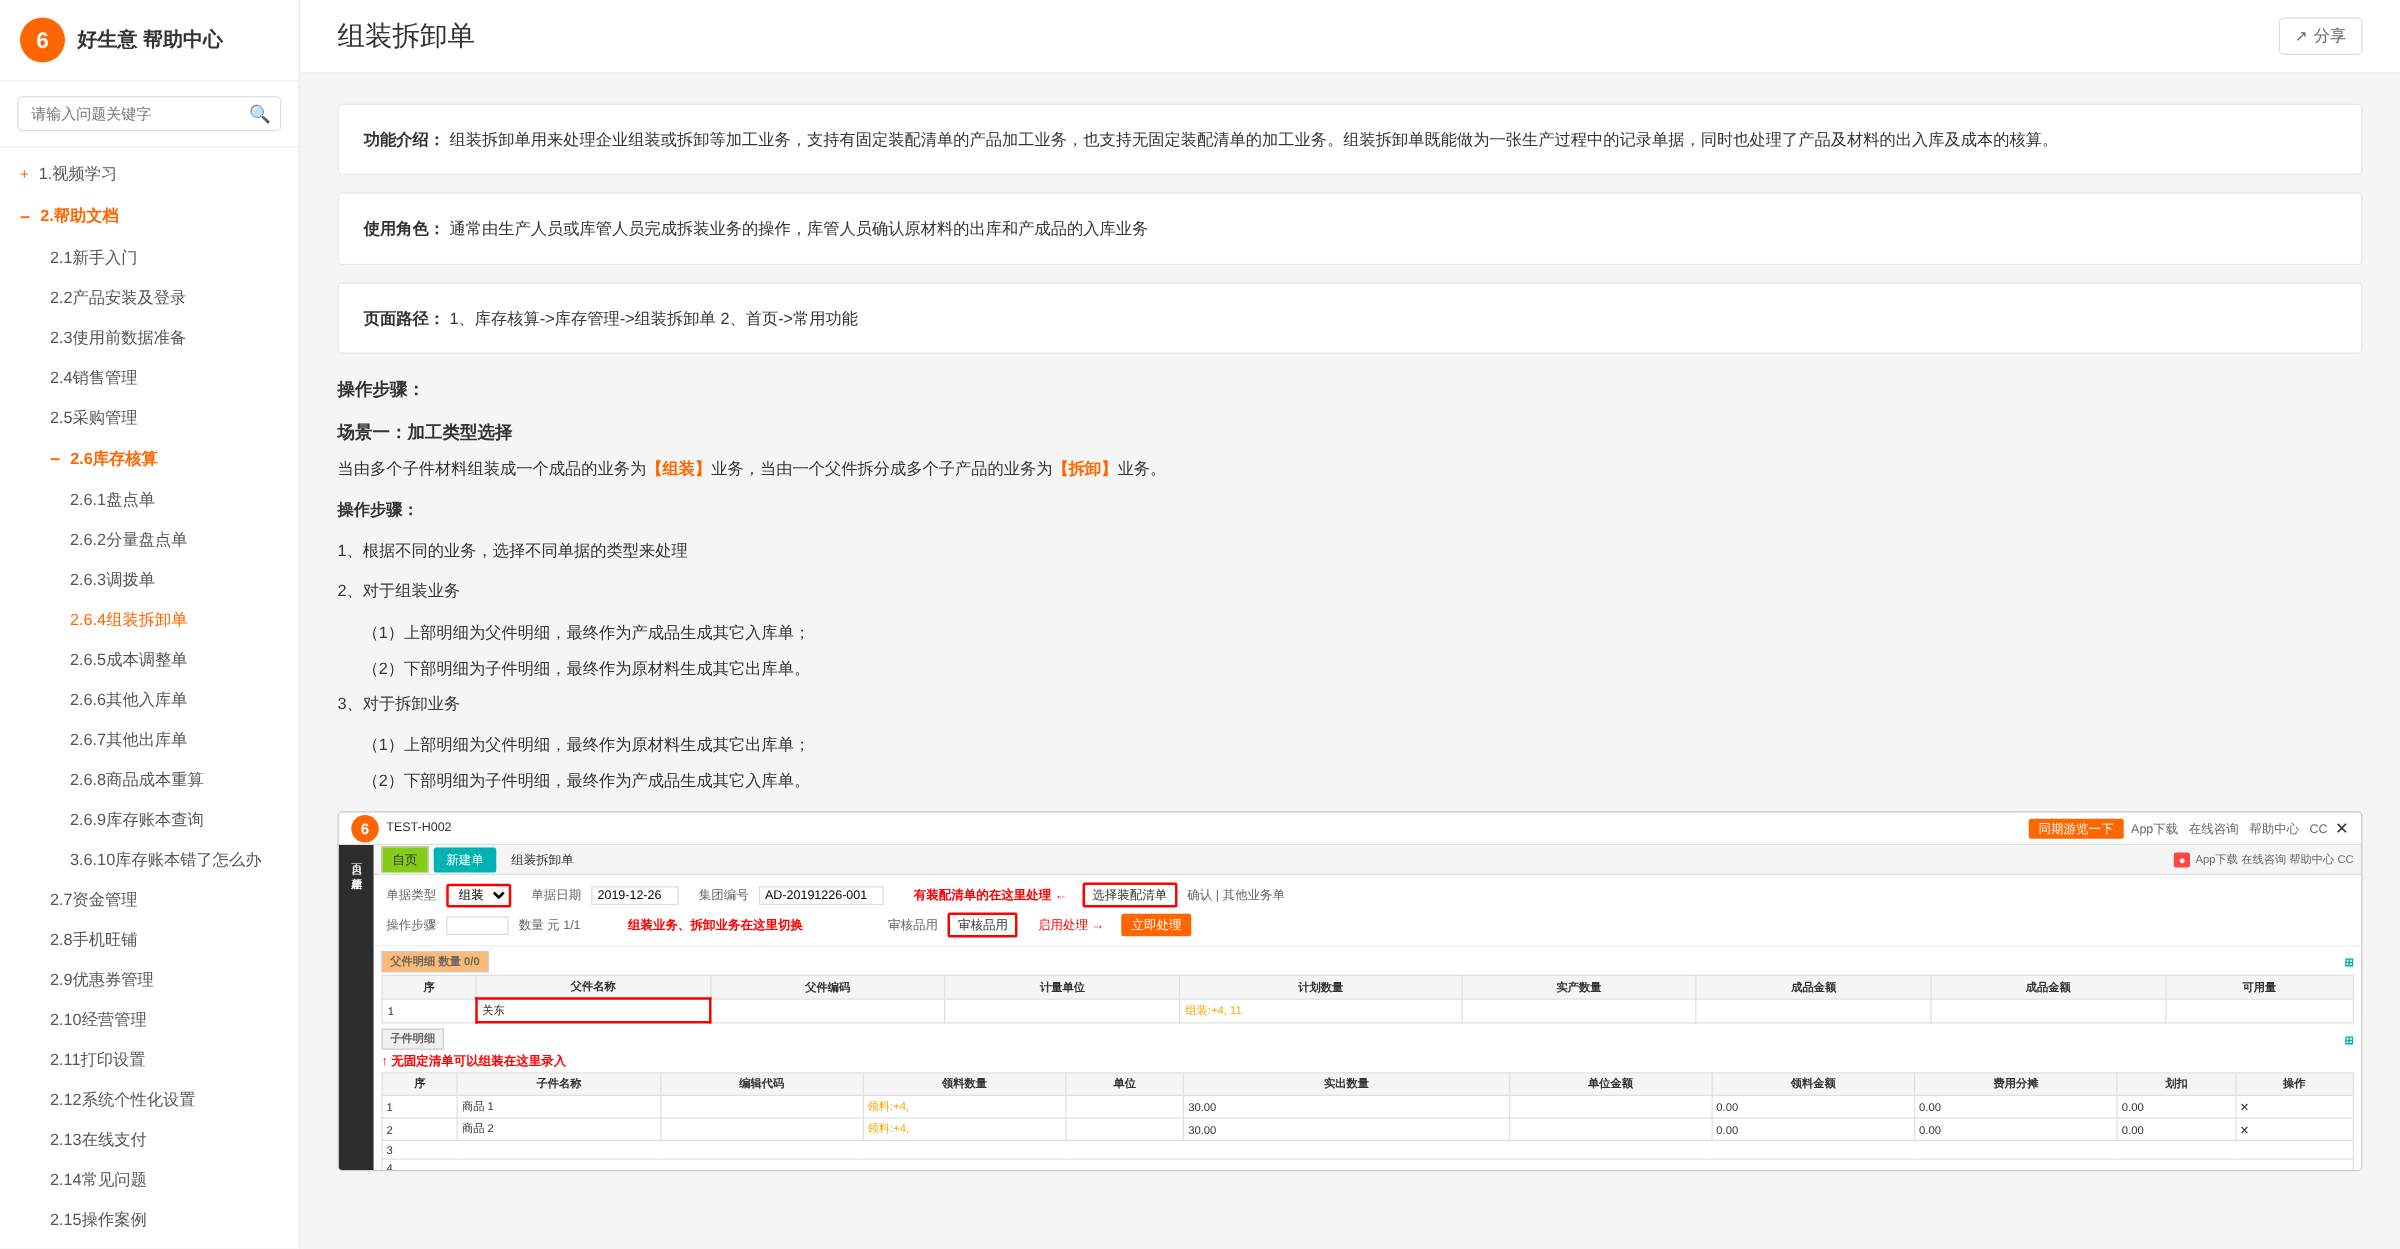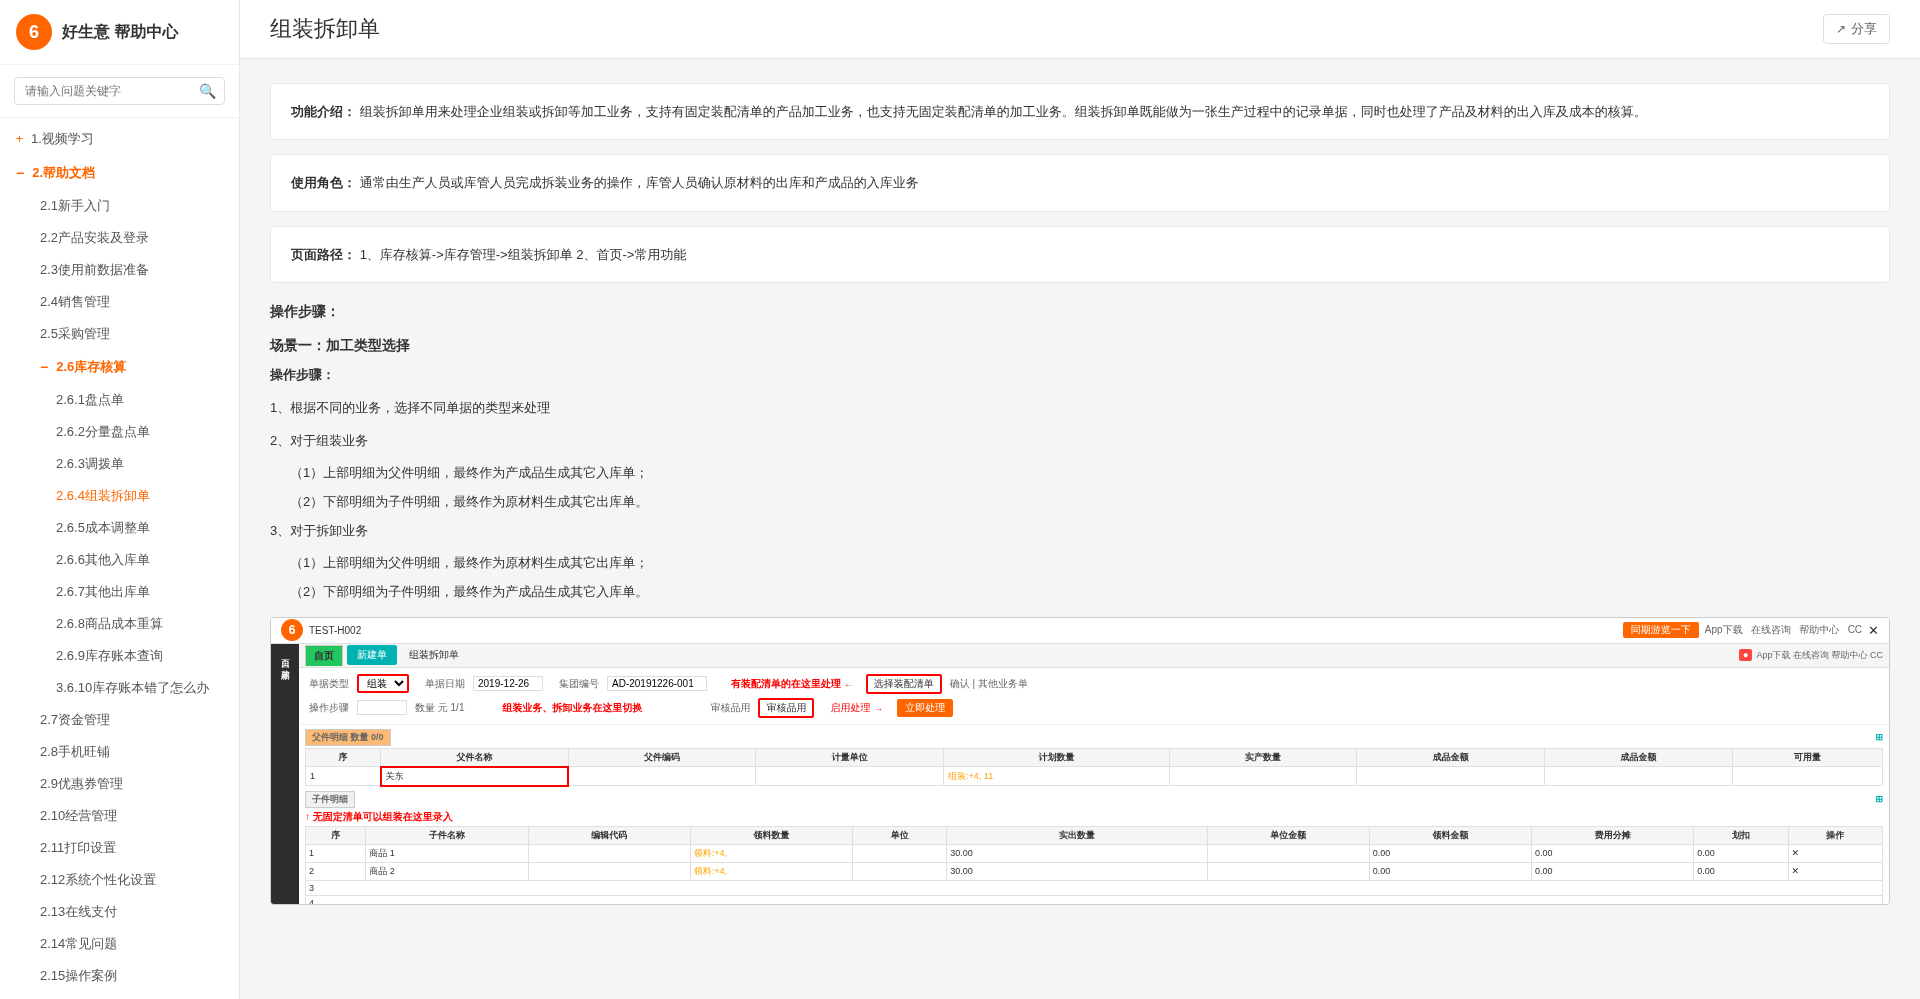--- a/index.html
+++ b/index.html
@@ -142,20 +142,23 @@
     </div>
 
     <div class="info-block path-block">
       <span style="font-weight:bold;">页面路径：</span>
       <span>1、库存核算-&gt;库存管理-&gt;组装拆卸单 2、首页-&gt;常用功能</span>
     </div>
 
     <div class="section-title">操作步骤：</div>
     <div class="scene-title">场景一：加工类型选择</div>
 
+    <div class="content-text">
+      当由多个子件材料组装成一个成品的业务为<span style="color:#f60;font-weight:bold;">【组装】</span>业务，当由一个父件拆分成多个子产品的业务为<span style="color:#f60;font-weight:bold;">【拆卸】</span>业务。
+    </div>
 
     <div class="content-text" style="font-weight:bold;">操作步骤：</div>
     <div class="content-text">1、根据不同的业务，选择不同单据的类型来处理</div>
     <div class="content-text">2、对于组装业务</div>
     <div class="list-item-p">
         <span class="indent">（1）上部明细为父件明细，最终作为产成品生成其它入库单；</span>
       </div>
     <div class="list-item-p">
         <span class="indent">（2）下部明细为子件明细，最终作为原材料生成其它出库单。</span>
       </div>
@@ -182,21 +185,21 @@
         <div style="display:flex; height:260px;">
 
           <div style="width:28px; background:#2d2d2d; display:flex; flex-direction:column; align-items:center; padding-top:4px; gap:3px;">
             <div style="color:#fff; font-size:9px; writing-mode:vertical-rl; padding:4px 2px; cursor:pointer;">自页</div>
             <div style="color:#fff; font-size:9px; writing-mode:vertical-rl; padding:4px 2px; cursor:pointer;">新建单</div>
           </div>
 
           <div style="flex:1; background:#fff; overflow:hidden; display:flex; flex-direction:column;">
 
             <div style="display:flex; align-items:center; border-bottom:1px solid #e0e0e0; background:#f5f5f5; padding:0 6px; gap:4px; min-height:24px;">
-              <div style="padding:3px 8px; background:#22c55e; border:1px solid #ccc; border-bottom:none; font-size:10px; cursor:pointer;font-weight:bold;">自页</div>
+              <div style="padding:3px 8px; background:#84cc16; border:1px solid #ccc; border-bottom:none; font-size:10px; cursor:pointer;">自页</div>
               <div style="padding:3px 10px; background:#00b2b2; color:#fff; font-size:10px; cursor:pointer; border-radius:2px;">新建单</div>
               <div style="padding:3px 8px; font-size:10px; color:#333; cursor:pointer;">组装拆卸单</div>
               <span style="flex:1;"></span>
               <div style="background:#ff4444; color:white; font-size:9px; padding:1px 4px; border-radius:2px;">●</div>
               <span style="font-size:9px; color:#666;">App下载 在线咨询 帮助中心 CC</span>
             </div>
 
             <div style="padding:6px 10px; border-bottom:1px solid #f0f0f0;">
 
               <div style="display:flex; align-items:center; gap:8px; margin-bottom:4px; font-size:10px; flex-wrap:wrap;">

